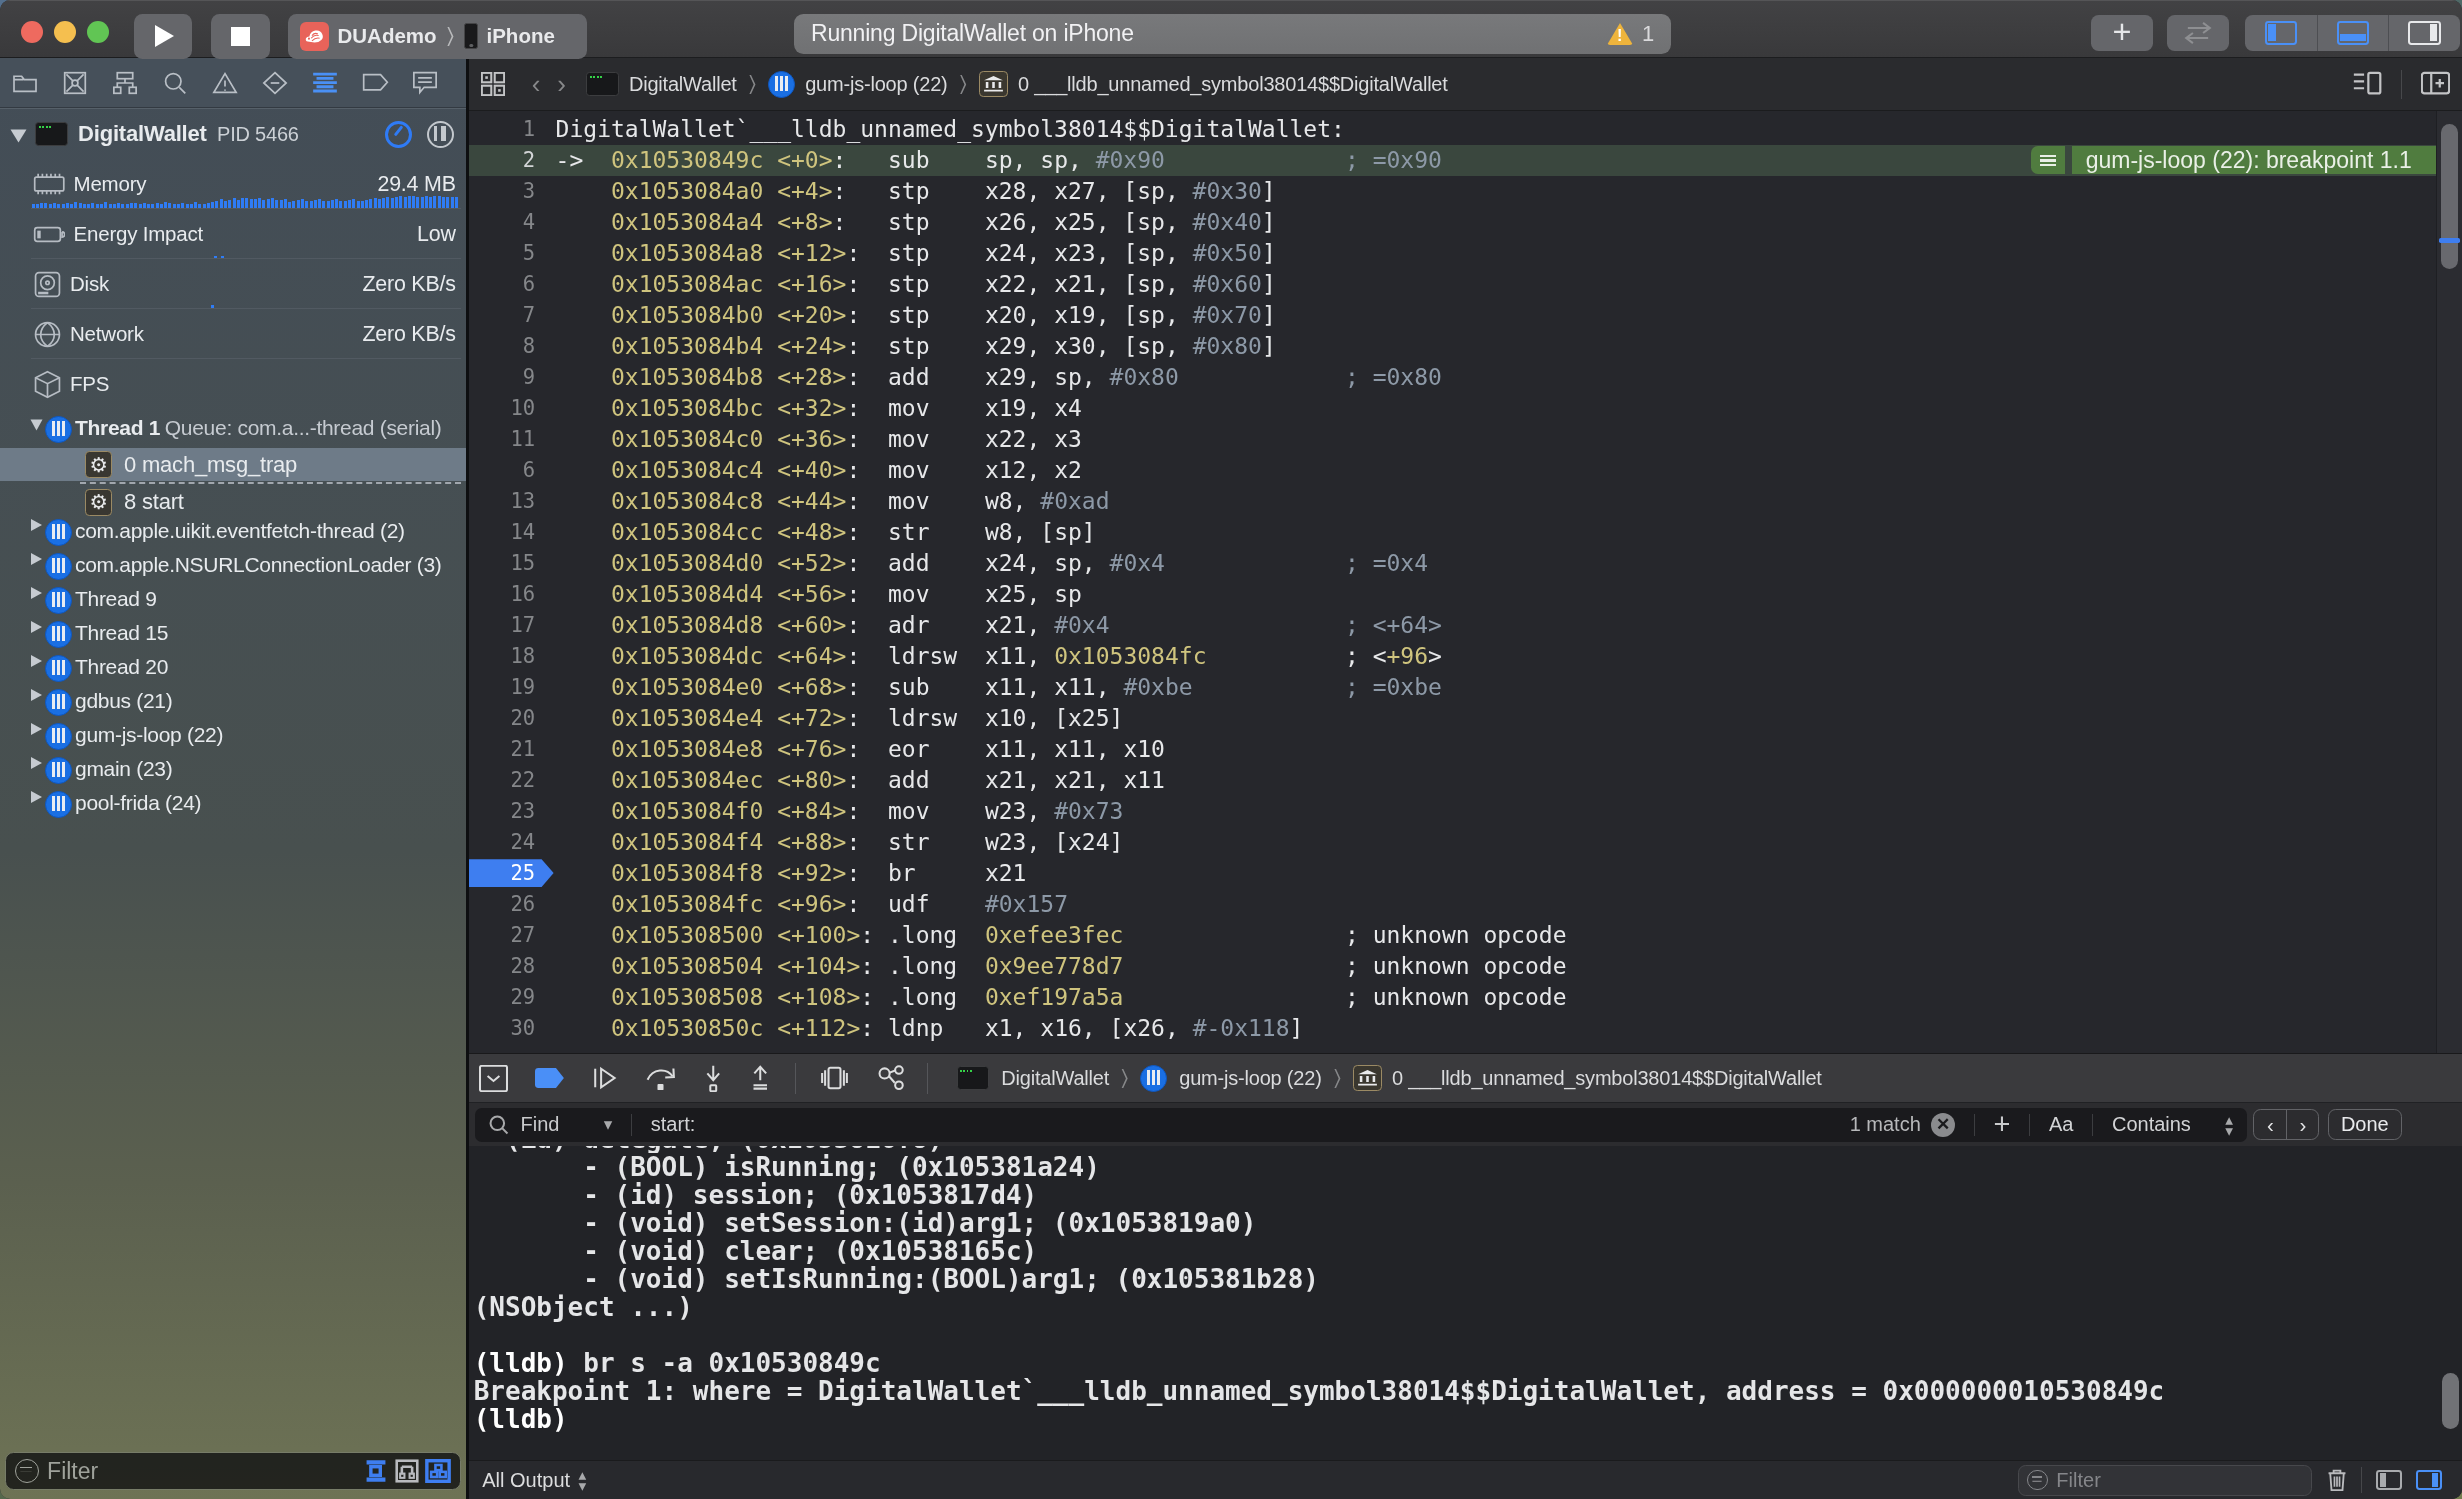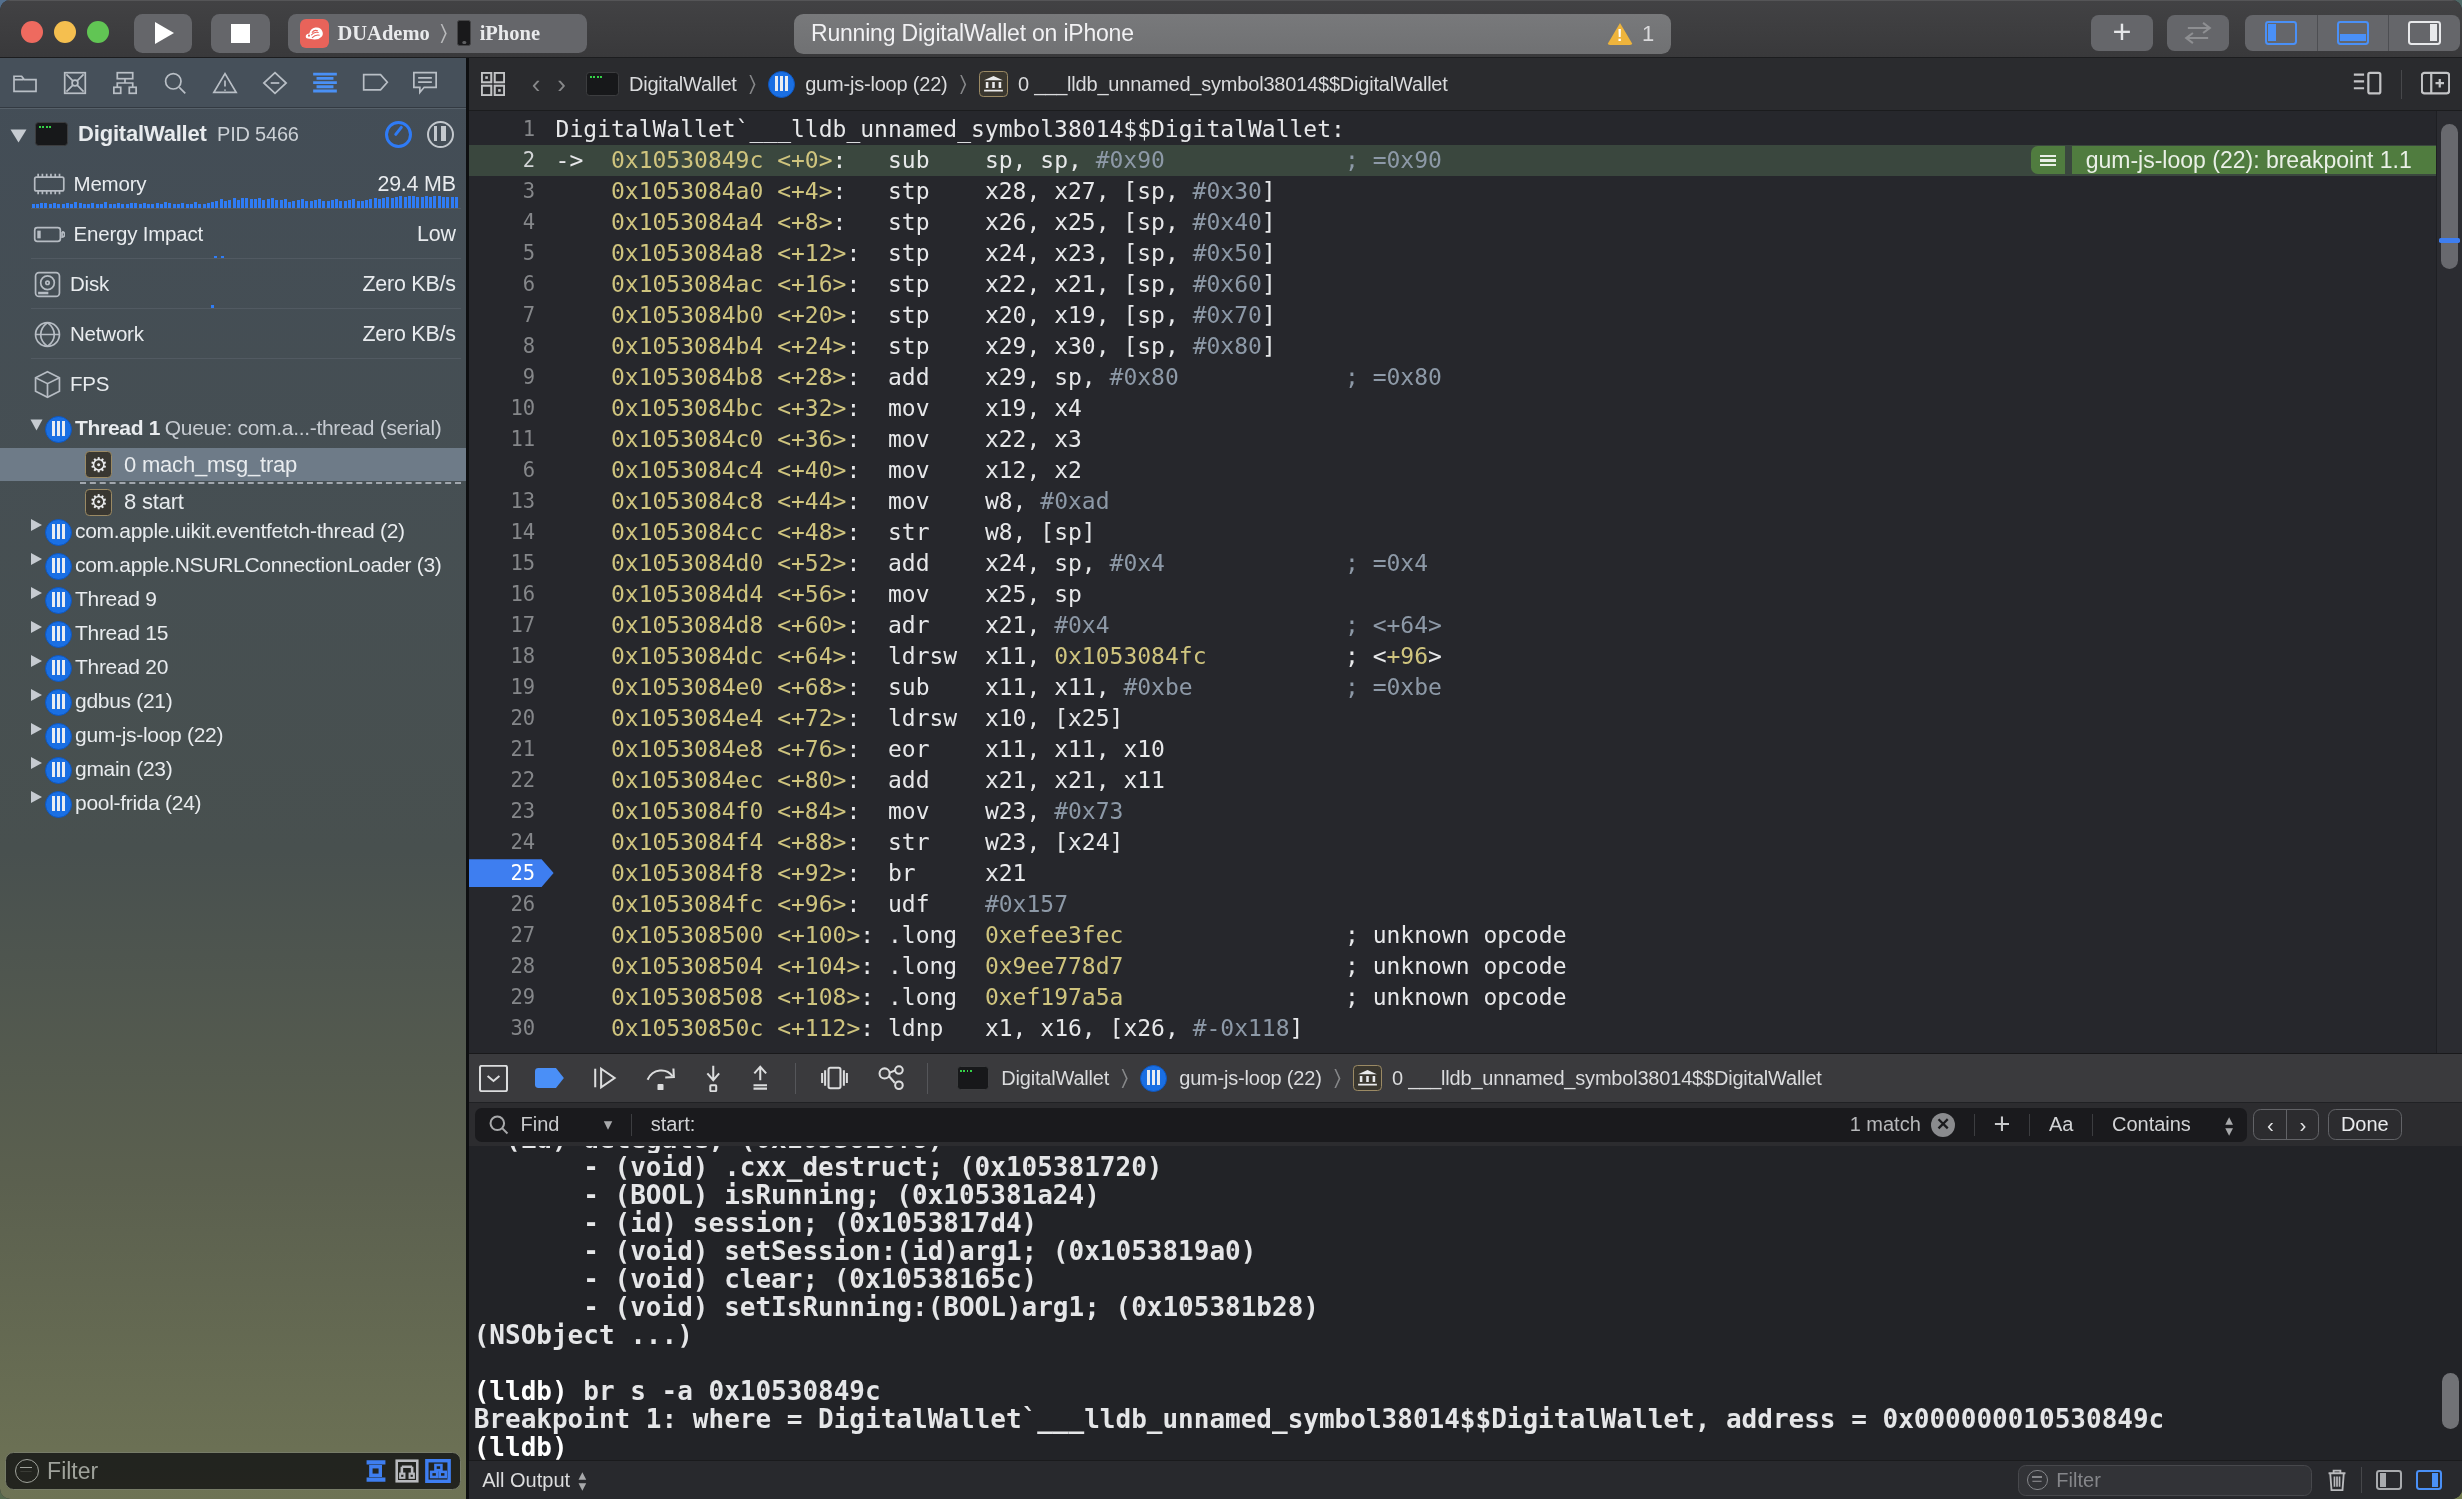--- a/index.html
+++ b/index.html
@@ -15,22 +15,22 @@
 
   
   .toolbar { position:relative; height:58px; flex:0 0 58px;
              background:linear-gradient(#424244,#39393b);
              border-bottom:0.9px solid #1c1d1f; box-shadow:inset 0 0.9px 0 #555557; }
   .traffic { position:absolute; top:21.4px; left:21.4px; display:flex; gap:11px; }
   .traffic span { width:22px; height:22px; border-radius:50%; display:block; }
   .tl-close { background:#ee6a5f; }
   .tl-min   { background:#f5bf4f; }
   .tl-zoom  { background:#61c554; }
-  .tb-btn { position:absolute; top:13.7px; height:39px; border-radius:8.5px; background:#65666a;
-            display:flex; align-items:center; justify-content:center;font-family:Liberation Serif, serif; }
+  .tb-btn { position:absolute; top:13.7px; height:45px; border-radius:8.5px; background:#65666a;
+            display:flex; align-items:center; justify-content:center; }
   .btn-play { left:134px; width:58px; }
   .btn-stop { left:211px; width:59px; }
   .play-tri { width:0; height:0; border-left:19px solid #fff; border-top:11px solid transparent;
               border-bottom:11px solid transparent; margin-left:3.4px; }
   .stop-sq { width:19px; height:19px; background:#fff; }
   .scheme { left:288px; width:299px; gap:8.5px; padding:0 12px; justify-content:flex-start;
             font-size:20.5px; font-weight:700; color:#e9eaec; }
   .scheme-ico { width:29px; height:29px; border-radius:6px; background:#e8635a; position:relative; flex:0 0 29px; }
   .scheme-sep { color:#b9babc; font-weight:400; font-size:22px; margin:0 1.7px; }
   .phone-ico { width:13.7px; height:26px; background:#19191b; border:1.7px solid #454547; border-radius:2.6px; position:relative; }
@@ -772,21 +772,20 @@
           <span>›</span>
         </span>
         <span class="fb-done">Done</span>
       </div>
 
       <div class="console">
         <div class="clipline">
             <div id="clipline">       - (id) delegate; (0x1053816f8)</div>
           </div>
         <div id="console-lines">
-            <div class="con-line"><span class="c-w">       - (void) .cxx_destruct; (0x105381720)</span></div>
             <div class="con-line"><span class="c-w">       - (BOOL) isRunning; (0x105381a24)</span></div>
             <div class="con-line"><span class="c-w">       - (id) session; (0x1053817d4)</span></div>
             <div class="con-line"><span class="c-w">       - (void) setSession:(id)arg1; (0x1053819a0)</span></div>
             <div class="con-line"><span class="c-w">       - (void) clear; (0x10538165c)</span></div>
             <div class="con-line"><span class="c-w">       - (void) setIsRunning:(BOOL)arg1; (0x105381b28)</span></div>
             <div class="con-line"><span class="c-w">(NSObject ...)</span></div>
             <div class="con-line"></div>
             <div class="con-line"><span class="c-g">(lldb) </span><span class="c-w">br s -a 0x10530849c</span></div>
             <div class="con-line"><span class="c-w">Breakpoint 1: where = DigitalWallet`___lldb_unnamed_symbol38014$$DigitalWallet, address = 0x000000010530849c</span></div>
             <div class="con-line"><span class="c-g">(lldb)</span></div>

